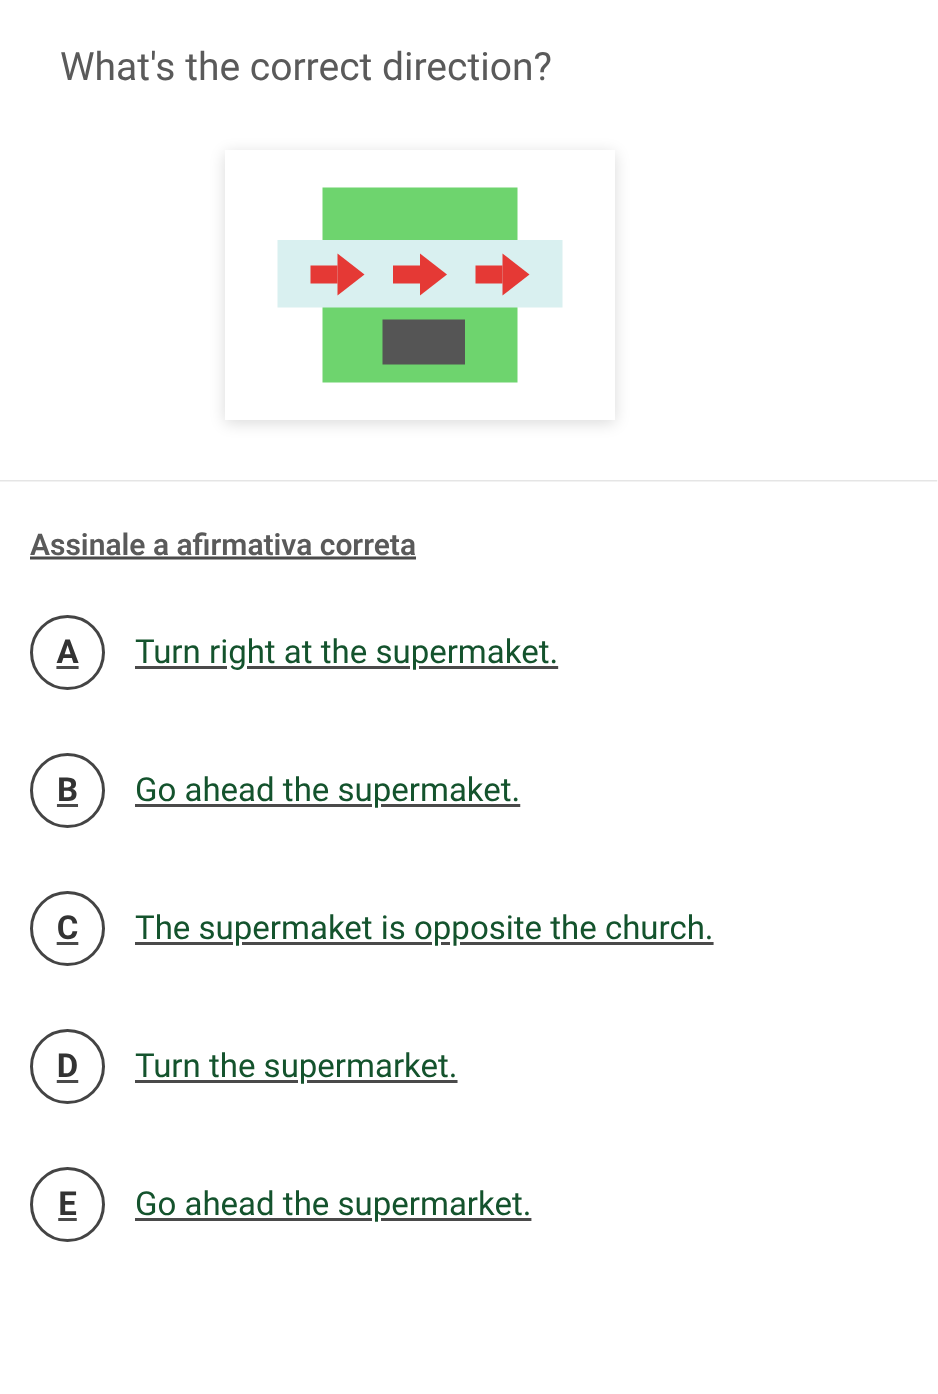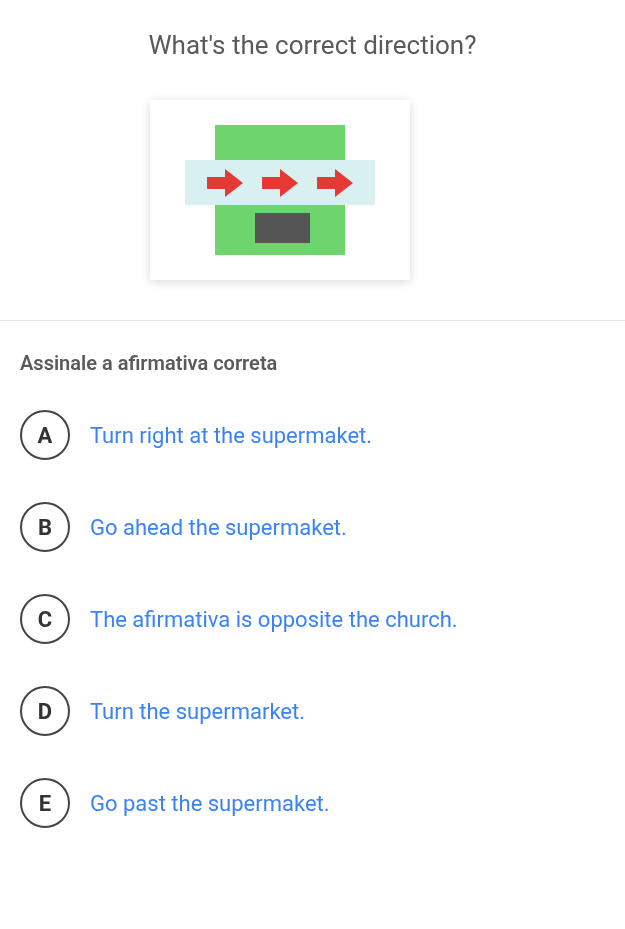--- a/index.html
+++ b/index.html
@@ -14,21 +14,20 @@
       height: 929px;
       color: #4a4a4a;
     }
     .question-section {
       padding: 20px 40px 40px 40px;
       border-bottom: 1px solid #e5e5e5;
     }
     .question-title {
       font-size: 26px;
       color: #5a5a5a;
-      text-align: center;
       margin-bottom: 40px;
       margin-top: 10px;
       font-weight: 400;
     }
     .image-card {
       width: 260px;
       height: 180px;
       margin: 0 0 0 110px;
       background: #ffffff;
       box-shadow: 0 2px 10px rgba(0,0,0,0.15);
@@ -89,20 +88,21 @@
     .dark-block {
       position: absolute;
       bottom: 12px;
       left: 70px;
       width: 55px;
       height: 30px;
       background: #555555;
     }
     .answers-section {
       padding: 30px 20px 20px 20px;
+      text-decoration: underline;
     }
     .instruction {
       font-size: 20px;
       color: #5a5a5a;
       font-weight: 600;
       margin-bottom: 35px;
     }
     .option {
       display: flex;
       align-items: center;
@@ -118,21 +118,21 @@
       align-items: center;
       justify-content: center;
       font-size: 22px;
       font-weight: 700;
       color: #333333;
       margin-right: 20px;
       flex-shrink: 0;
     }
     .option-text {
       font-size: 22px;
-      color: #3b82f6;
+      color: #14532d;
       font-weight: 400;
     }
   </style>
 </head>
 <body>
 
 <div class="question-section">
   <h1 class="question-title">What's the correct direction?</h1>
 
   <div class="image-card">
@@ -166,25 +166,25 @@
     <div class="option-text">Turn right at the supermaket.</div>
   </div>
 
   <div class="option">
     <div class="option-letter">B</div>
     <div class="option-text">Go ahead the supermaket.</div>
   </div>
 
   <div class="option">
     <div class="option-letter">C</div>
-    <div class="option-text">The afirmativa is opposite the church.</div>
+    <div class="option-text">The supermaket is opposite the church.</div>
   </div>
 
   <div class="option">
     <div class="option-letter">D</div>
     <div class="option-text">Turn the supermarket.</div>
   </div>
 
   <div class="option">
     <div class="option-letter">E</div>
-    <div class="option-text">Go past the supermaket.</div>
+    <div class="option-text">Go ahead the supermarket.</div>
   </div>
 </div>
 
 </body></html>

